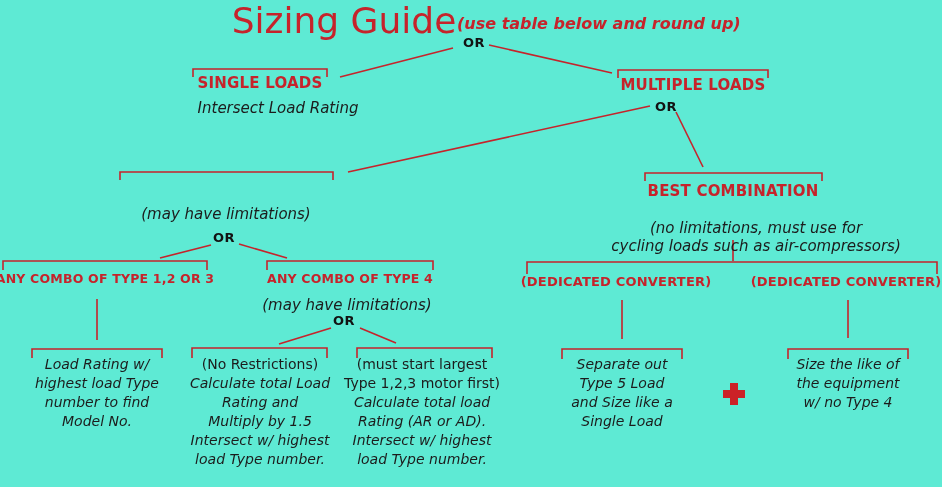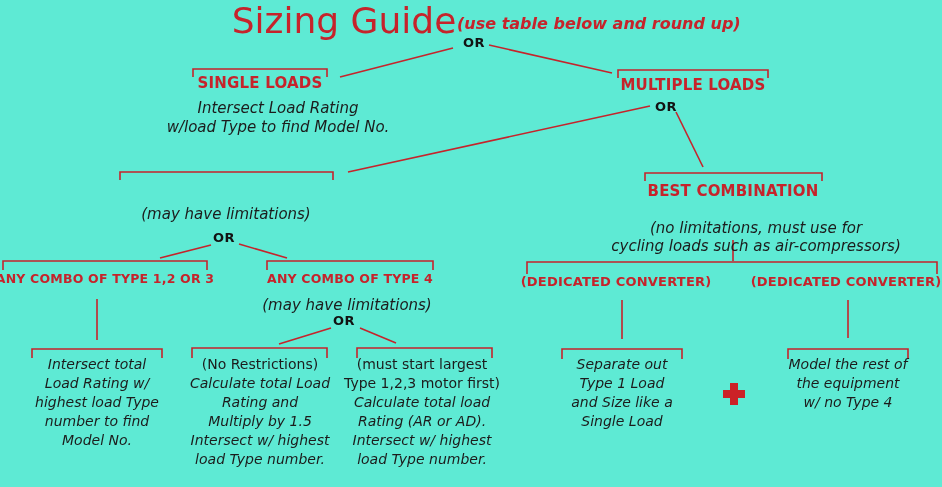--- a/index.html
+++ b/index.html
@@ -69,21 +69,20 @@
   </svg>
 
   <div class="title">Sizing Guide</div>
   <div class="subtitle">(use table below and round up)</div>
 
   <div class="abs or" style="left:474px; top:35px;">OR</div>
 
   <div class="abs lbl" style="left:260px; top:74px;">SINGLE LOADS</div>
   <div class="abs note" style="left:258px; top:99px; line-height:19px;margin-left:20px;">
     <div>Intersect Load Rating</div>
-    <div>w/load Type to find Model No.</div>
   </div>
 
   <div class="abs lbl" style="left:693px; top:76px;">MULTIPLE LOADS</div>
   <div class="abs or" style="left:666px; top:99px;">OR</div>
 
   <div class="abs note" style="left:226px; top:205px;">(may have limitations)</div>
   <div class="abs or" style="left:224px; top:230px;">OR</div>
 
   <div class="abs lbl" style="left:733px; top:182px;">BEST COMBINATION</div>
   <div class="abs note" style="left:756px; top:203px;margin-top:16px;">
@@ -94,21 +93,20 @@
   <div class="abs lbl sm" style="left:105px; top:271px;">ANY COMBO OF TYPE 1,2 OR 3</div>
 
   <div class="abs lbl sm" style="left:350px; top:271px;">ANY COMBO OF TYPE 4</div>
   <div class="abs note" style="left:347px; top:296px;">(may have limitations)</div>
   <div class="abs or" style="left:344px; top:313px;">OR</div>
 
   <div class="abs lbl md" style="left:616px; top:274px;">(DEDICATED CONVERTER)</div>
   <div class="abs lbl md" style="left:846px; top:274px;">(DEDICATED CONVERTER)</div>
 
   <div class="leaf" style="left:97px; top:355px;">
-    <div>Intersect total</div>
     <div>Load Rating w/</div>
     <div>highest load Type</div>
     <div>number to find</div>
     <div>Model No.</div>
   </div>
 
   <div class="leaf" style="left:260px; top:355px;">
     <div class="upright">(No Restrictions)</div>
     <div>Calculate total Load</div>
     <div>Rating and</div>
@@ -121,26 +119,26 @@
     <div class="upright">(must start largest</div>
     <div class="upright">Type 1,2,3 motor first)</div>
     <div>Calculate total load</div>
     <div>Rating (AR or AD).</div>
     <div>Intersect w/ highest</div>
     <div>load Type number.</div>
   </div>
 
   <div class="leaf" style="left:622px; top:355px;">
     <div>Separate out</div>
-    <div>Type 1 Load</div>
+    <div>Type 5 Load</div>
     <div>and Size like a</div>
     <div>Single Load</div>
   </div>
 
   <div class="plus"></div>
 
   <div class="leaf" style="left:848px; top:355px;">
-    <div>Model the rest of</div>
+    <div>Size the like of</div>
     <div>the equipment</div>
     <div>w/ no Type 4</div>
   </div>
 
 </div>
 
 </body></html>

